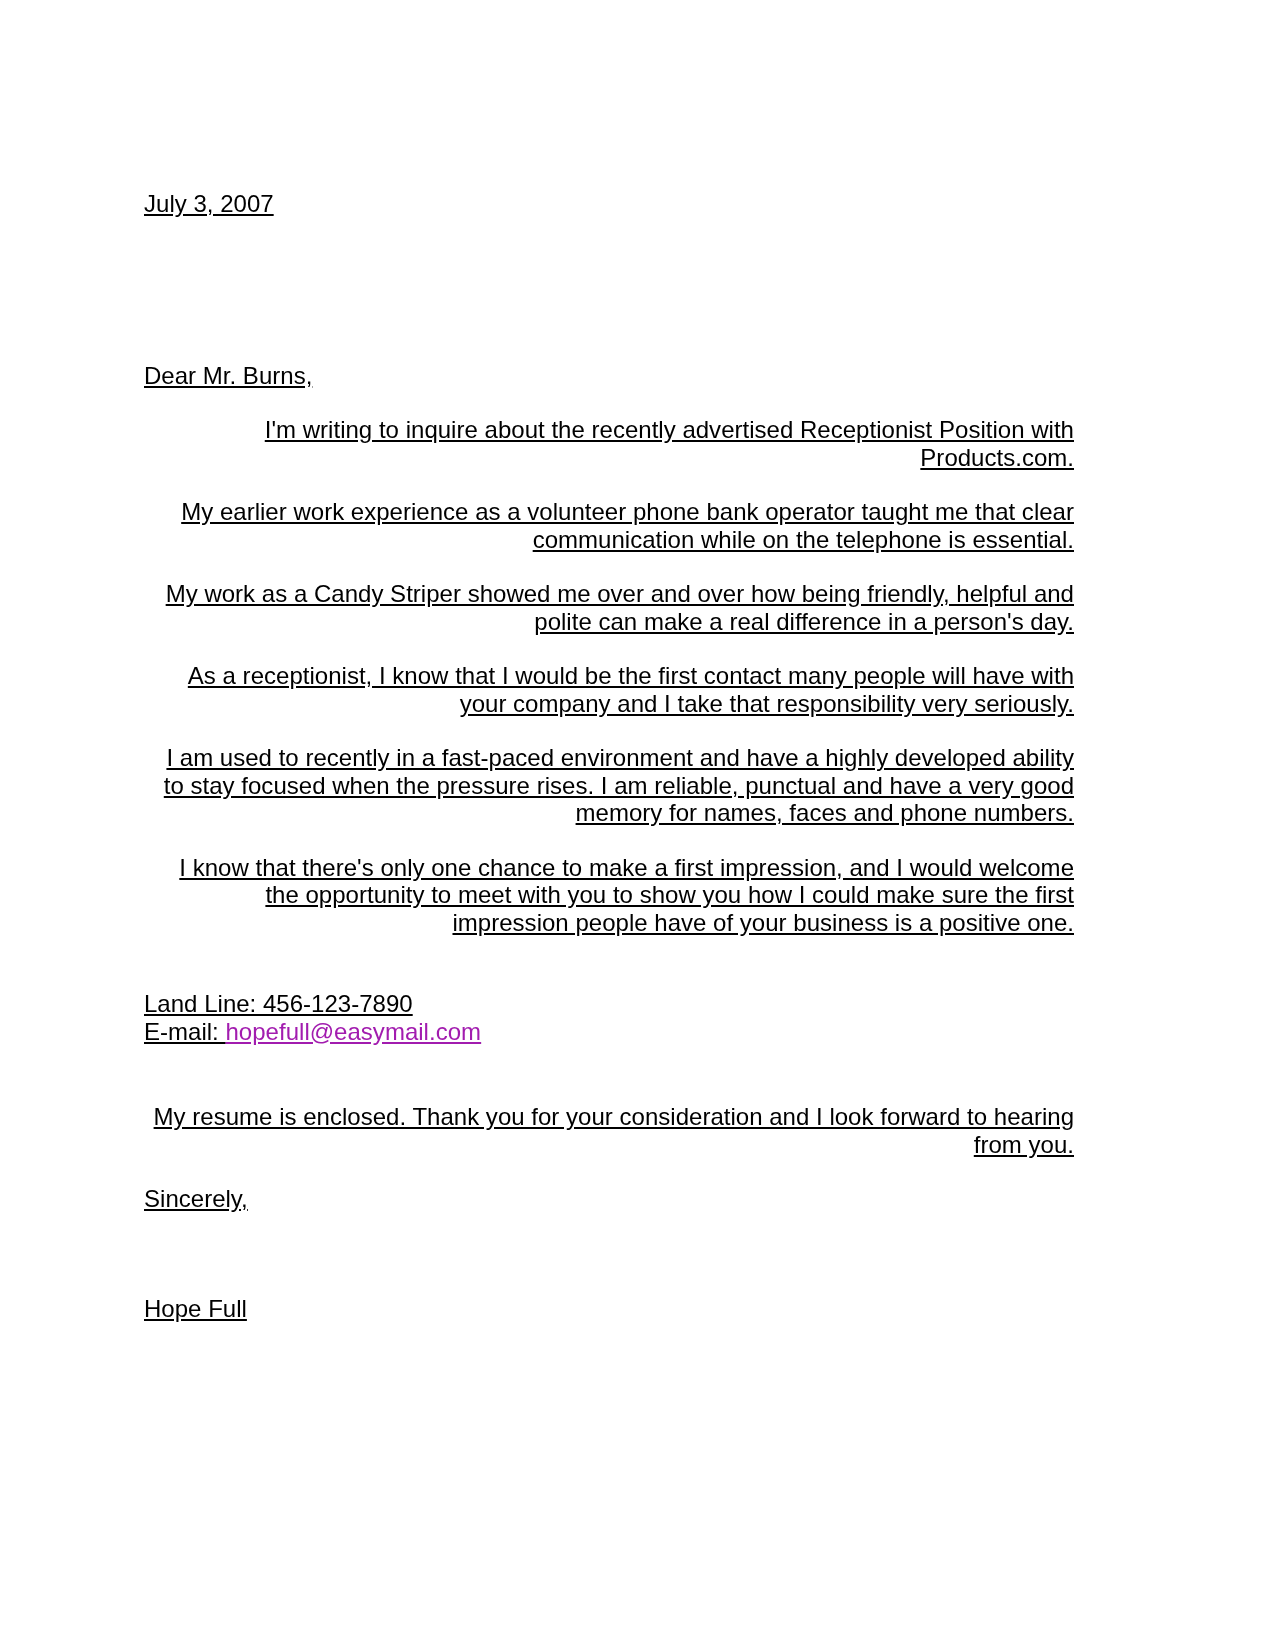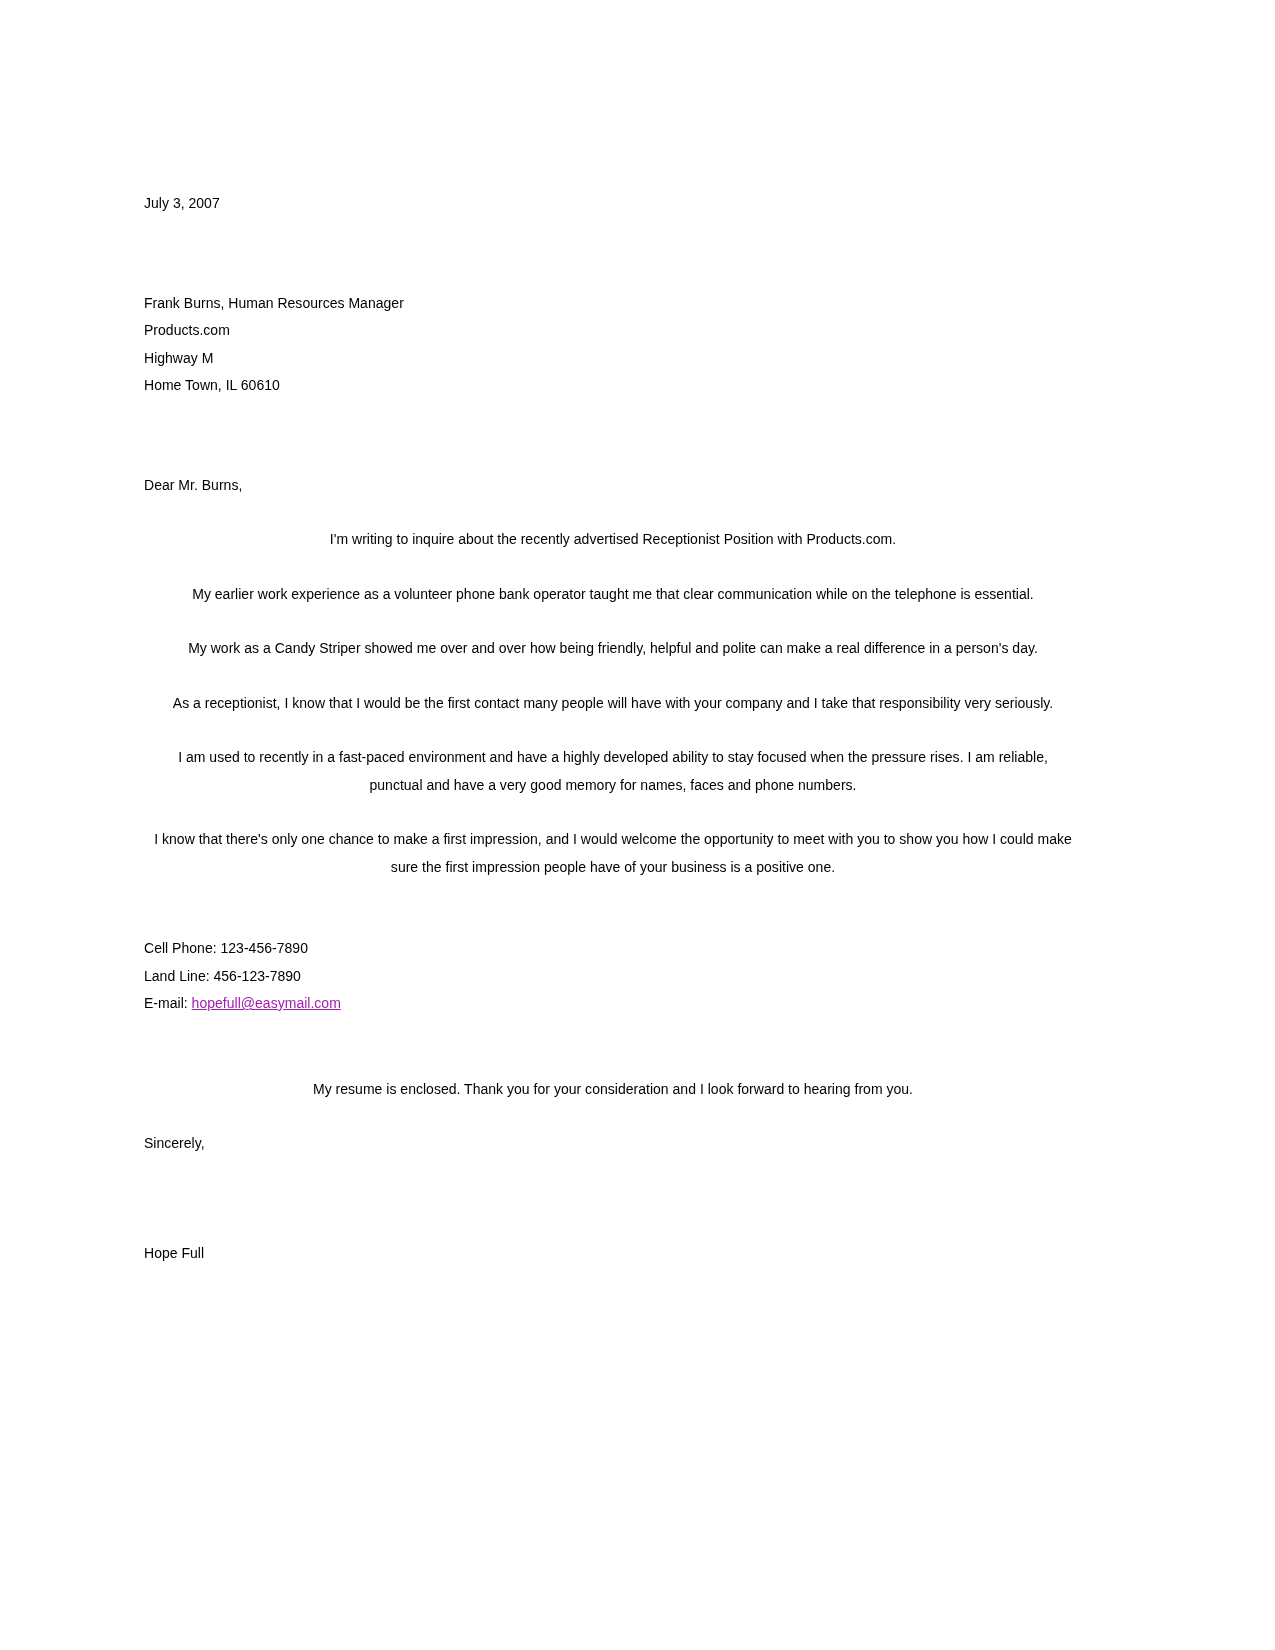--- a/index.html
+++ b/index.html
@@ -22,64 +22,59 @@
     box-sizing: border-box;
   }
   .letter {
     position: absolute;
     left: 144px;
     top: 190px;
     width: 930px;
   }
   .line,
   .para {
-    font-size: 14px;
+    font-size: 24px;
     line-height: 27.5px;
     color: #000000;
     margin: 0;
     letter-spacing: 0.02px;
+    text-decoration: underline;
   }
   .date-block {
     margin: 0 0 0 0;
   }
   .gap-lg { height: 72px; }
   .gap-md { height: 58px; }
   .gap-sm { height: 27px; }
   .gap-sig { height: 82px; }
   .addr-block .line,
   .contact-block .line {
     white-space: nowrap;
   }
   .para {
-    text-align: center;
+    text-align: right;
     margin-left: 8px;
   }
   a.maillink {
     color: #a21caf;
     text-decoration: underline;
   }
 </style>
 </head>
 <body>
 
 <div class="page">
   <div class="letter">
 
     <div class="date-block">
       <div class="line">July 3, 2007</div>
     </div>
 
     <div class="gap-lg"></div>
 
-    <div class="addr-block">
-      <div class="line">Frank Burns, Human Resources Manager</div>
-      <div class="line">Products.com</div>
-      <div class="line">Highway M</div>
-      <div class="line">Home Town, IL 60610</div>
-    </div>
 
     <div class="gap-lg"></div>
 
     <div class="line">Dear Mr. Burns,</div>
 
     <div class="gap-sm"></div>
 
     <p class="para">I'm writing to inquire about the recently advertised Receptionist Position with Products.com.</p>
     <div class="gap-sm"></div>
 
@@ -94,21 +89,20 @@
 
     <p class="para">I am used to recently in a fast-paced environment and have a highly developed ability to stay focused when the pressure rises. I am reliable, punctual and have a very good memory for names, faces and phone numbers.</p>
     <div class="gap-sm"></div>
 
     <p class="para">I know that there's only one chance to make a first impression, and I would welcome the opportunity to meet with you to show you how I could make sure the first impression people have of your business is a positive one.</p>
     <div class="gap-sm"></div>
 
     <div class="gap-sm"></div>
 
     <div class="contact-block">
-      <div class="line">Cell Phone: 123-456-7890</div>
       <div class="line">Land Line: 456-123-7890</div>
       <div class="line"><span>E-mail: </span><a class="maillink" href="#">hopefull@easymail.com</a></div>
     </div>
 
     <div class="gap-md"></div>
 
     <p class="para">My resume is enclosed. Thank you for your consideration and I look forward to hearing from you.</p>
 
     <div class="gap-sm"></div>
 

